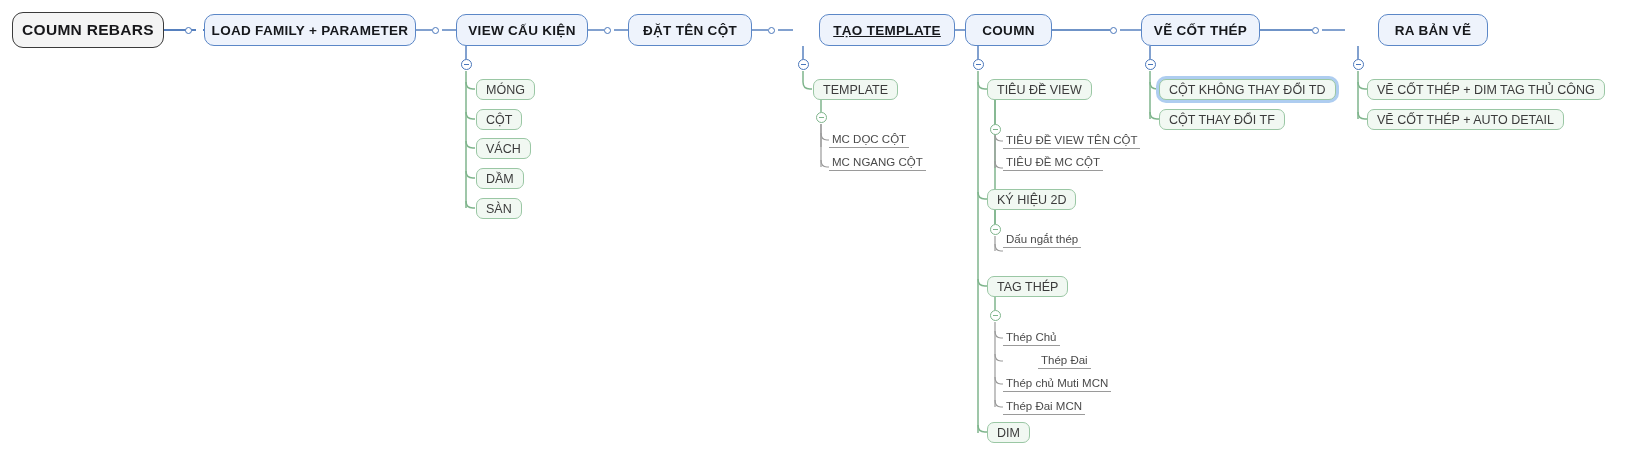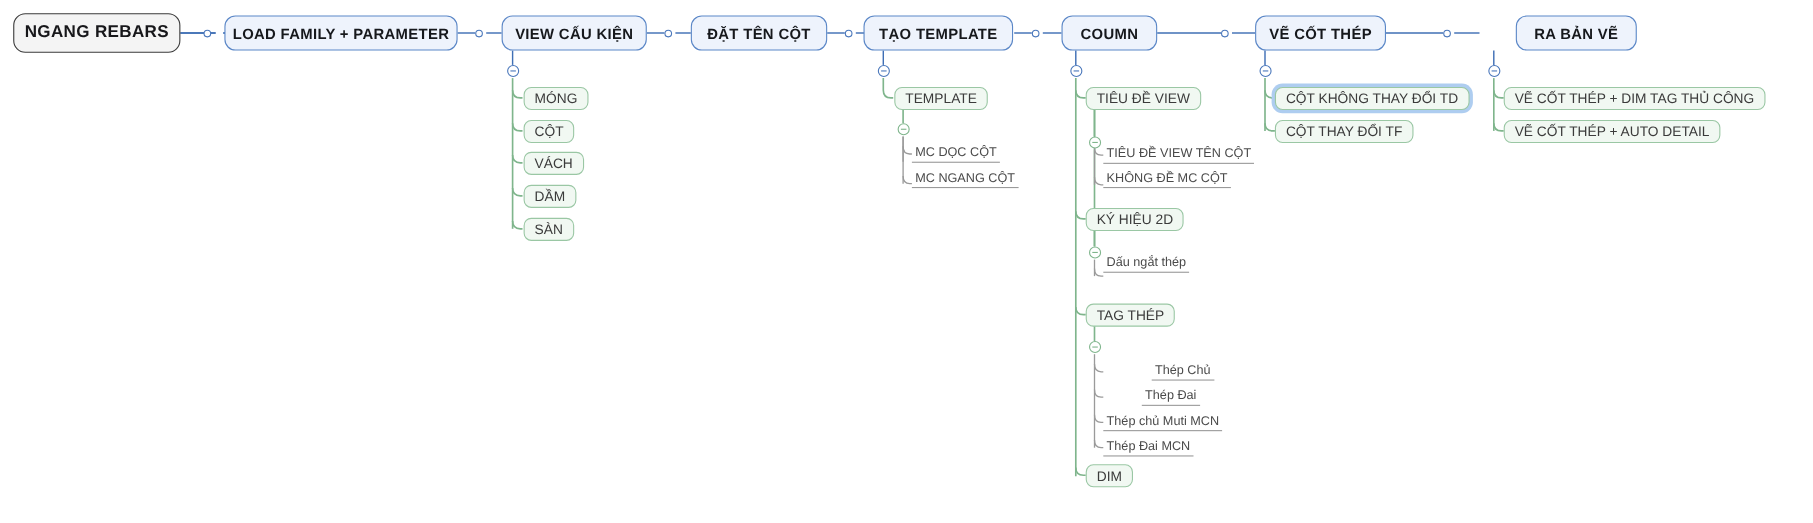--- a/index.html
+++ b/index.html
@@ -222,36 +222,36 @@
 
   <div class="linkdot" style="left:185px;top:26.5px;"></div>
   <div class="linkdot" style="left:432px;top:26.5px;"></div>
   <div class="linkdot" style="left:604px;top:26.5px;"></div>
   <div class="linkdot" style="left:768px;top:26.5px;"></div>
   <div class="linkdot" style="left:938px;top:26.5px;"></div>
   <div class="linkdot" style="left:1110px;top:26.5px;"></div>
   <div class="linkdot" style="left:1312px;top:26.5px;"></div>
 
   <div class="node root" style="left:12px;top:12px;width:152px;">
-    <span>NGANG REBARS</span>
+    <span>COUMN REBARS</span>
   </div>
 
   <div class="node lvl1" style="left:204px;top:14px;width:212px;">
     <span>LOAD FAMILY + PARAMETER</span>
   </div>
 
   <div class="node lvl1" style="left:456px;top:14px;width:132px;">
     <span>VIEW CẤU KIỆN</span>
   </div>
 
   <div class="node lvl1" style="left:628px;top:14px;width:124px;">
     <span>ĐẶT TÊN CỘT</span>
   </div>
 
-  <div class="node lvl1" style="left:785px;top:14px;width:136px;">
+  <div class="node lvl1" style="left:819px;top:14px;width:136px;text-decoration:underline;">
     <span>TẠO TEMPLATE</span>
   </div>
 
   <div class="node lvl1" style="left:965px;top:14px;width:87px;">
     <span>COUMN</span>
   </div>
 
   <div class="node lvl1" style="left:1141px;top:14px;width:119px;">
     <span>VẼ CỐT THÉP</span>
   </div>
@@ -312,37 +312,37 @@
       <i></i>
     </div>
   <div class="toggle green" style="left:989.5px;top:124px;">
       <i></i>
     </div>
 
   <div class="node lvl3" style="left:1003px;top:132px;">
     <span>TIÊU ĐỀ VIEW TÊN CỘT</span>
   </div>
   <div class="node lvl3" style="left:1003px;top:154px;">
-    <span>KHÔNG ĐỀ MC CỘT</span>
+    <span>TIÊU ĐỀ MC CỘT</span>
   </div>
 
   <div class="node lvl2" style="left:987px;top:189px;">
     <span>KÝ HIỆU 2D</span>
   </div>
   <div class="node lvl3" style="left:1003px;top:231px;">
     <span>Dấu ngắt thép</span>
   </div>
 
   <div class="node lvl2" style="left:987px;top:276px;text-align:right;">
     <span>TAG THÉP</span>
   </div>
   <div class="toggle green" style="left:989.5px;top:310px;">
       <i></i>
     </div>
-  <div class="node lvl3" style="left:1003px;top:329px;margin-left:44px;">
+  <div class="node lvl3" style="left:1003px;top:329px;">
     <span>Thép Chủ</span>
   </div>
   <div class="node lvl3" style="left:1003px;top:352px;margin-left:35px;">
     <span>Thép Đai</span>
   </div>
   <div class="node lvl3" style="left:1003px;top:375px;">
     <span>Thép chủ Muti MCN</span>
   </div>
   <div class="node lvl3" style="left:1003px;top:398px;">
     <span>Thép Đai MCN</span>

